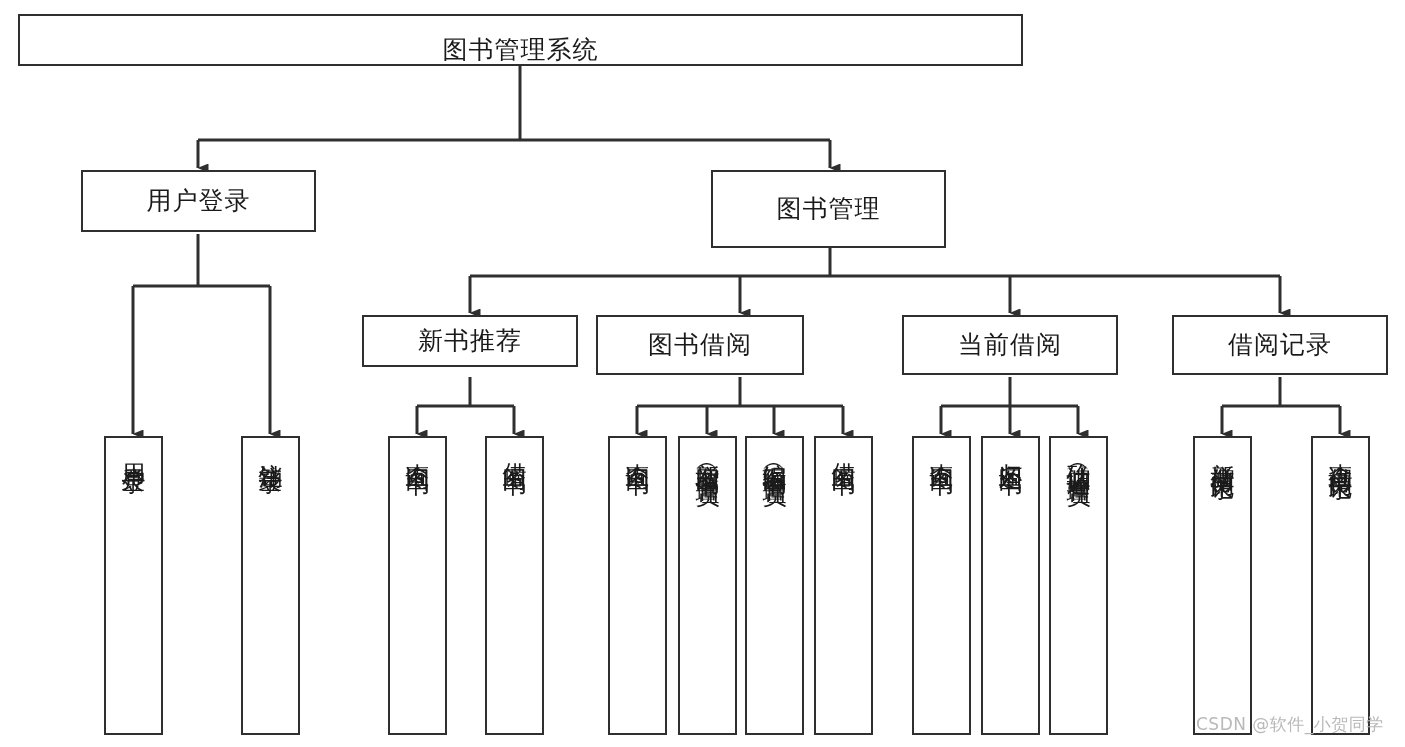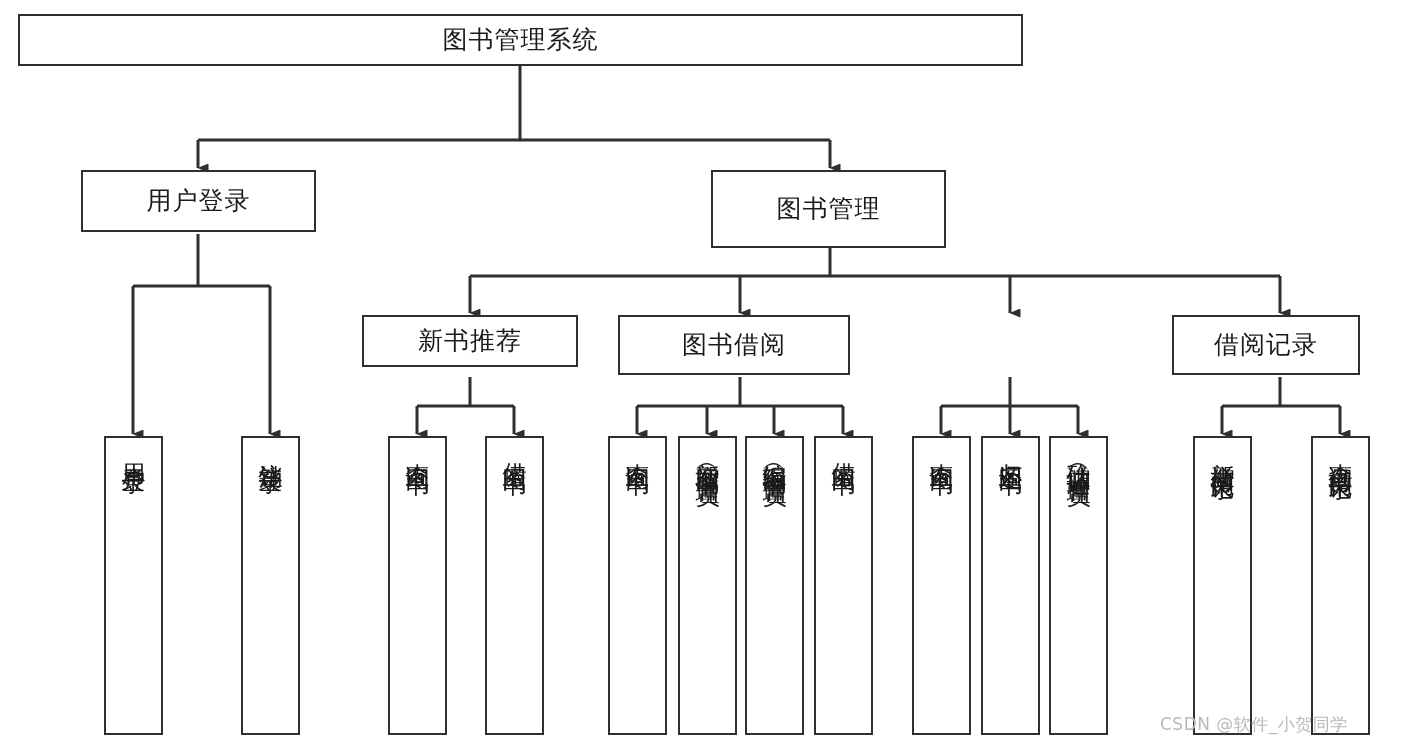--- a/index.html
+++ b/index.html
@@ -120,38 +120,41 @@
       <path d="M1010,406 L1010,434" marker-end="url(#arw)"></path>
       <path d="M1078,406 L1078,434" marker-end="url(#arw)"></path>
 
       <path d="M1280,377 L1280,406"></path>
       <path d="M1222,406 L1340,406"></path>
       <path d="M1222,406 L1222,434" marker-end="url(#arw)"></path>
       <path d="M1340,406 L1340,434" marker-end="url(#arw)"></path>
     </g>
   </svg>
 
-  <div class="node root horiz" style="left:18px; top:14px; width:1005px; height:52px;">
+  <div class="node root horiz" style="left:18px; top:14px; width:1005px; height:52px;align-items:flex-end;">
     <span class="node-label">图书管理系统</span>
   </div>
 
   <div class="node horiz" style="left:81px; top:170px; width:235px; height:62px;">
     <span class="node-label">用户登录</span>
   </div>
   <div class="node horiz" style="left:711px; top:170px; width:235px; height:78px;">
     <span class="node-label">图书管理</span>
   </div>
 
   <div class="node horiz" style="left:362px; top:315px; width:216px; height:52px;">
     <span class="node-label">新书推荐</span>
   </div>
-  <div class="node horiz" style="left:618px; top:315px; width:232px; height:60px;font-family:Liberation Serif, serif;">
+  <div class="node horiz" style="left:596px; top:315px; width:208px; height:60px;font-family:Liberation Serif, serif;">
     <span class="node-label">图书借阅</span>
   </div>
-  <div class="node horiz" style="left:1172px; top:315px; width:188px; height:60px;">
+  <div class="node horiz" style="left:902px; top:315px; width:216px; height:60px;">
+    <span class="node-label">当前借阅</span>
+  </div>
+  <div class="node horiz" style="left:1172px; top:315px; width:216px; height:60px;">
     <span class="node-label">借阅记录</span>
   </div>
 
   <div class="node vert" style="left:104px; top:436px; width:59px; height:299px;">
     <span class="node-label">用户登录</span>
   </div>
   <div class="node vert" style="left:241px; top:436px; width:59px; height:299px;">
     <span class="node-label">注销登录</span>
   </div>
 
@@ -185,15 +188,15 @@
     <span class="node-label">确认归还（管理员）</span>
   </div>
 
   <div class="node vert" style="left:1193px; top:436px; width:59px; height:299px;">
     <span class="node-label">新增借阅记录</span>
   </div>
   <div class="node vert" style="left:1311px; top:436px; width:59px; height:299px;">
     <span class="node-label">查询借阅记录</span>
   </div>
 
-  <div class="watermark" style="left:1160px; top:713px;">CSDN @软件_小贺同学</div>
+  <div class="watermark" style="left:1196px; top:713px;">CSDN @软件_小贺同学</div>
 
 </div>
 
 </body></html>

